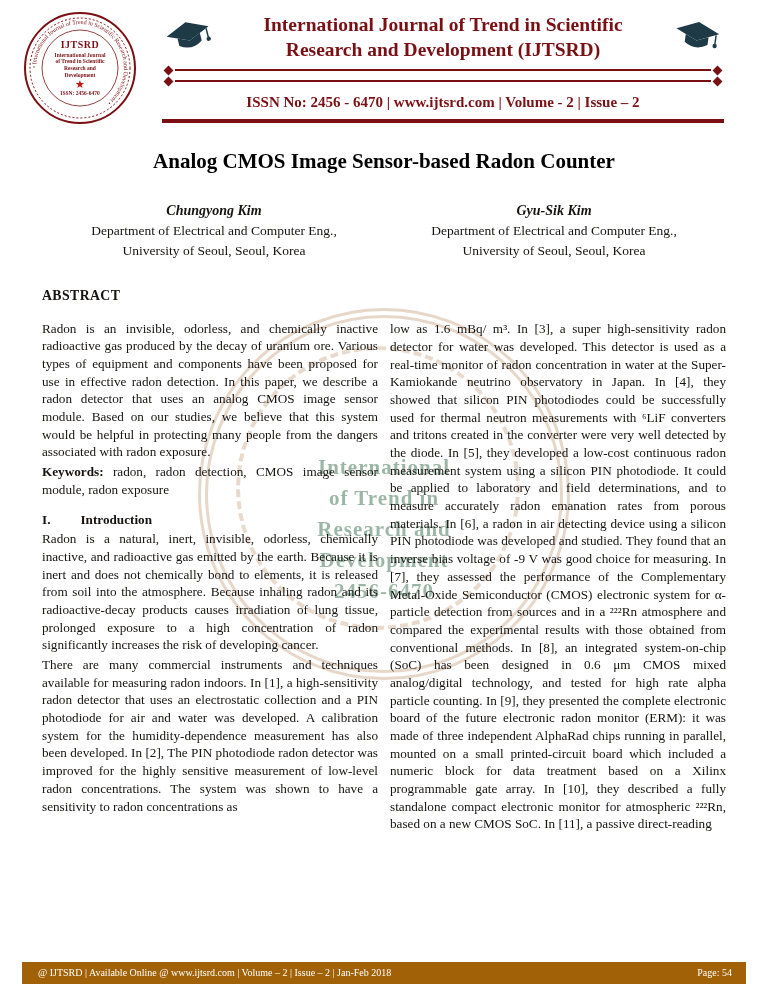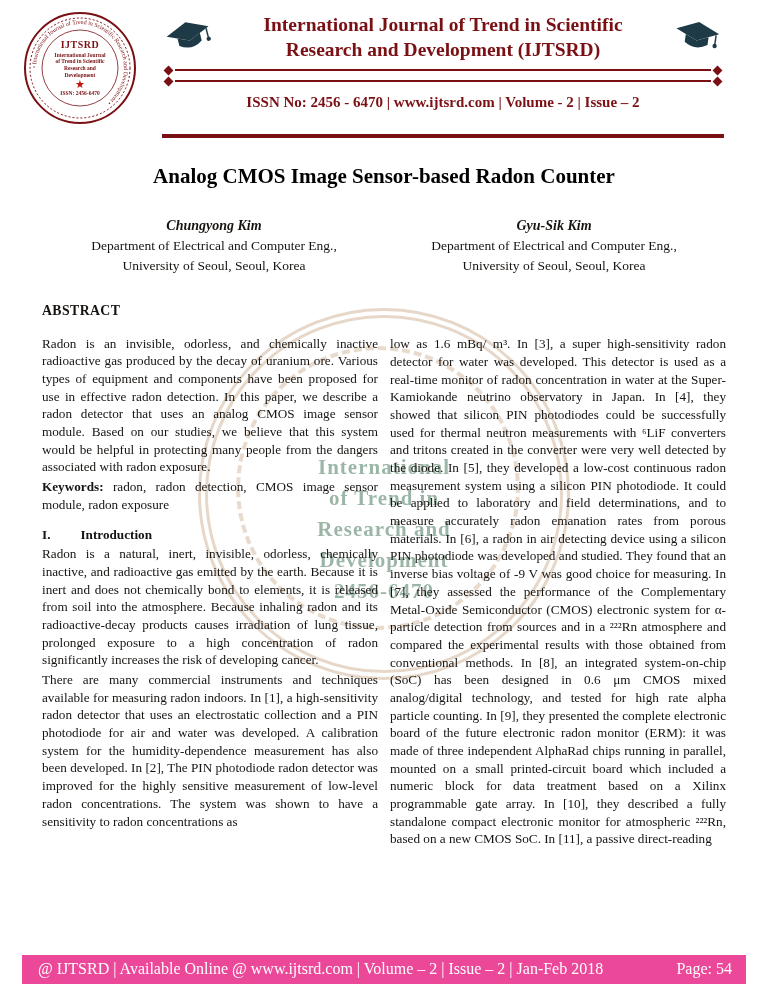--- a/index.html
+++ b/index.html
@@ -20,21 +20,21 @@
   .header{position:relative;padding:12px 44px 0 44px;}
   .logo{position:absolute;left:24px;top:12px;width:112px;height:112px;}
   .logo-outer{width:108px;height:108px;border-radius:50%;border:2px solid #7a1014;background:#fff;
               position:relative;display:flex;align-items:center;justify-content:center;}
   .logo-outer svg{position:absolute;inset:0;}
   .logo-center{position:relative;text-align:center;line-height:1.25;color:#7a1014;width:64px;}
   .logo-acronym{font-weight:bold;font-size:10px;letter-spacing:.5px;}
   .logo-small{font-size:5.5px;font-weight:bold;}
   .logo-star{color:#c0140c;font-size:11px;line-height:1;}
   .logo-issn{font-size:5.5px;font-weight:bold;color:#7a1014;}
-  .header-center{margin-left:118px;border-bottom:4px solid #7a1014;padding-bottom:21px;}
+  .header-center{margin-left:118px;border-bottom:4px solid #7a1014;padding-bottom:6px;}
   .title-row{display:flex;align-items:center;justify-content:space-between;}
   .cap{width:54px;flex:0 0 54px;display:flex;justify-content:center;}
   .cap.left svg{transform:rotate(-14deg);}
   .cap.right svg{transform:rotate(8deg);}
   .jtitle{flex:1;text-align:center;color:#7a1014;font-weight:bold;font-size:19.5px;line-height:1.3;}
   .drule{display:flex;align-items:center;margin:4px 0;}
   .drule .line{flex:1;height:2px;background:#7a1014;}
   .drule .dmd{width:7px;height:7px;background:#7a1014;transform:rotate(45deg);margin:0 3px;flex:0 0 7px;}
   .subtitle{text-align:center;color:#7a1014;font-weight:bold;font-size:15px;padding:1px 0;}
   .issn-line{text-align:center;color:#7a1014;font-weight:bold;font-size:15px;padding:5px 0 2px;}
@@ -47,23 +47,23 @@
   .columns{display:grid;grid-template-columns:1fr 1fr;column-gap:12px;padding:0 42px;margin-top:26px;
            font-size:13.2px;line-height:1.34;}
   .col{text-align:justify;}
   .col.right{padding-top:33px;}
   .abstract-heading{font-weight:bold;font-size:13.8px;letter-spacing:.4px;margin-bottom:14px;}
   .block{margin-top:2px;}
   .block:first-child{margin-top:0;}
   .kw-label{font-weight:bold;}
   .section-heading{display:flex;gap:30px;font-weight:bold;margin-top:12px;}
   
-  .footer{position:absolute;left:22px;right:22px;bottom:10px;z-index:2;background:#ec4899;color:#fff;
+  .footer{position:absolute;left:22px;right:22px;bottom:10px;z-index:2;background:#a16207;color:#fff;
           display:flex;justify-content:space-between;align-items:flex-end;
-          padding:5px 14px 6px 16px;font-size:16px;}
+          padding:5px 14px 6px 16px;font-size:10px;}
 </style>
 </head>
 <body>
 
 <div class="page">
 
   <div class="watermark">
     <div class="wm-ring r1"></div>
     <div class="wm-ring r2"></div>
     <div class="wm-text">

